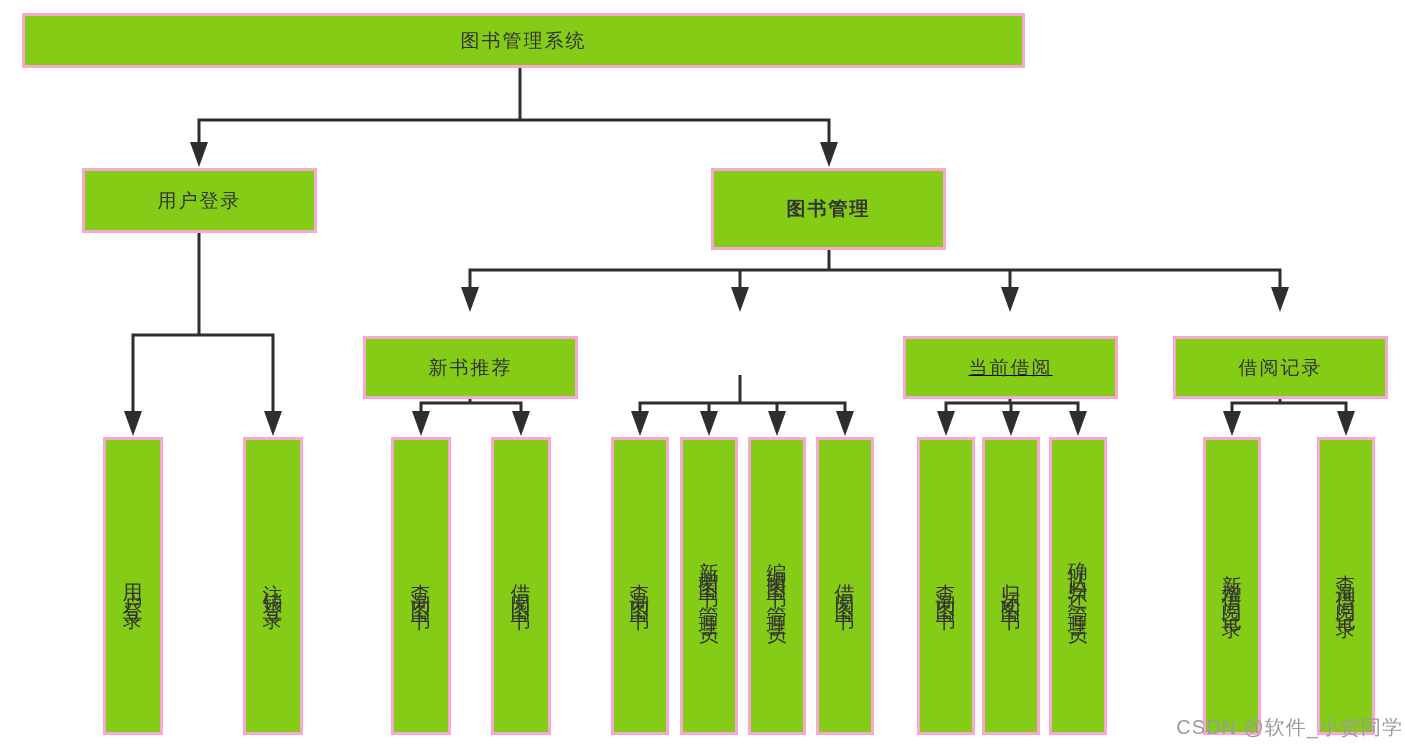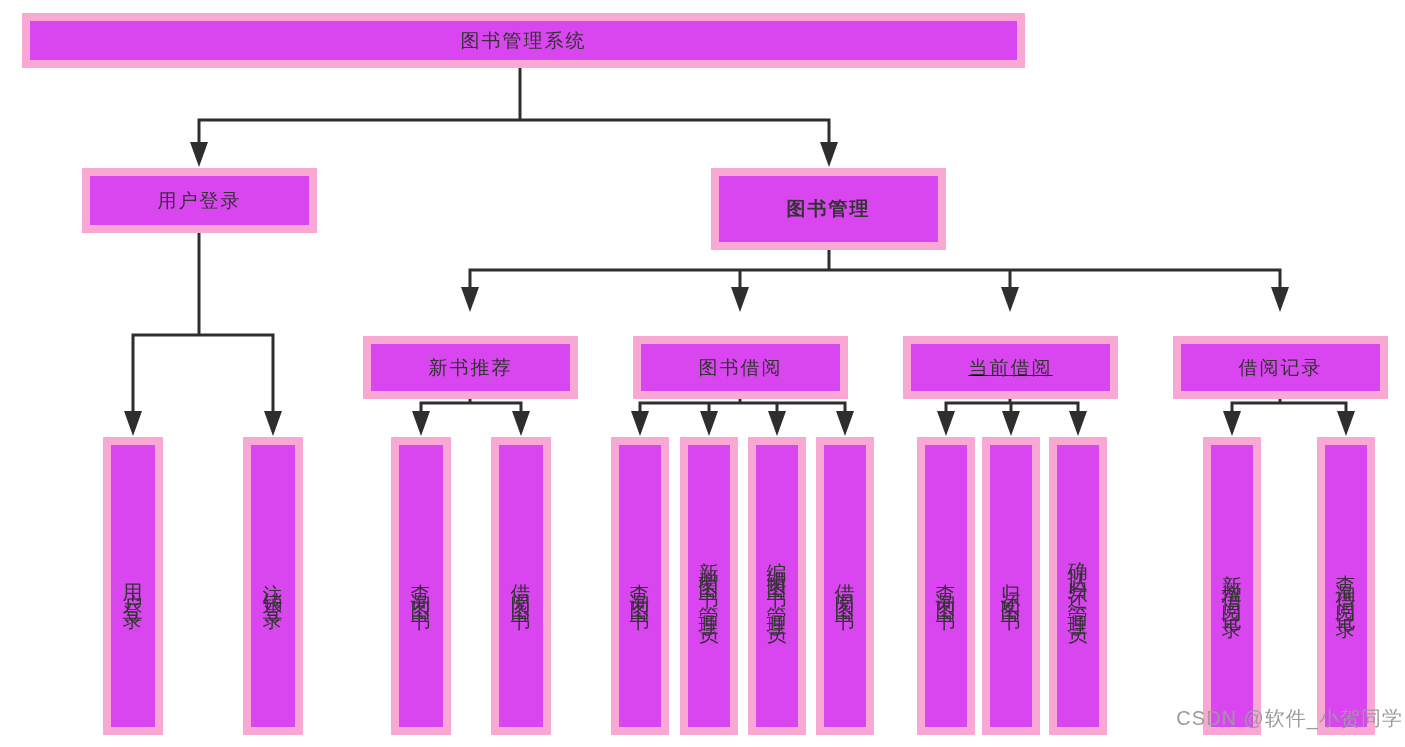--- a/index.html
+++ b/index.html
@@ -13,22 +13,22 @@
   }
   .connectors {
     position: absolute;
     left: 0; top: 0;
     width: 1405px; height: 747px;
     z-index: 1;
   }
   .node {
     position: absolute;
     box-sizing: border-box;
-    background: #d946ef;
-    border: 8px solid #f9a8d4;
+    background: #84cc16;
+    border: 3px solid #f9a8d4;
     display: flex;
     align-items: center;
     justify-content: center;
     z-index: 2;
   }
   .hlabel {
     color: #333333;
     font-size: 19px;
     letter-spacing: 2px;
     white-space: nowrap;
@@ -39,21 +39,21 @@
     text-orientation: mixed;
     color: #333333;
     font-size: 20px;
     line-height: 1;
     letter-spacing: 9px;
     white-space: nowrap;
   }
   .watermark {
     position: absolute;
     right: 2px;
-    bottom: 15px;
+    bottom: 6px;
     color: #9b9b9b;
     font-size: 20px;
     letter-spacing: 1px;
     z-index: 3;
     white-space: nowrap;
   }
   
   .n-root { left: 22px;  top: 13px;  width: 1003px; height: 55px; }
   
   .n-l2a  { left: 82px;  top: 168px; width: 235px; height: 65px; }
@@ -143,23 +143,20 @@
   <div class="node n-l2a">
     <span class="hlabel">用户登录</span>
   </div>
   <div class="node n-l2b">
     <span class="hlabel">图书管理</span>
   </div>
 
   <div class="node n-l3 n-l3a">
     <span class="hlabel">新书推荐</span>
   </div>
-  <div class="node n-l3 n-l3b">
-    <span class="hlabel">图书借阅</span>
-  </div>
   <div class="node n-l3 n-l3c">
     <span class="hlabel">当前借阅</span>
   </div>
   <div class="node n-l3 n-l3d">
     <span class="hlabel">借阅记录</span>
   </div>
 
   <div class="node vbox n-f01">
     <span class="vlabel">用户登录</span>
   </div>

